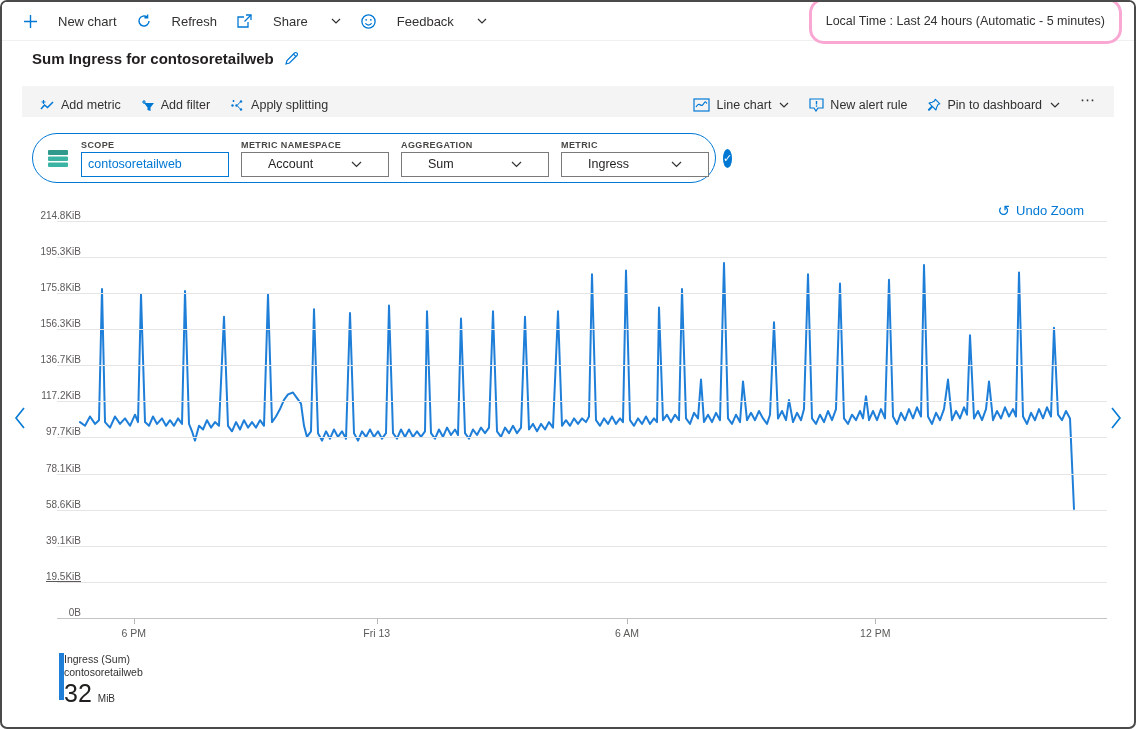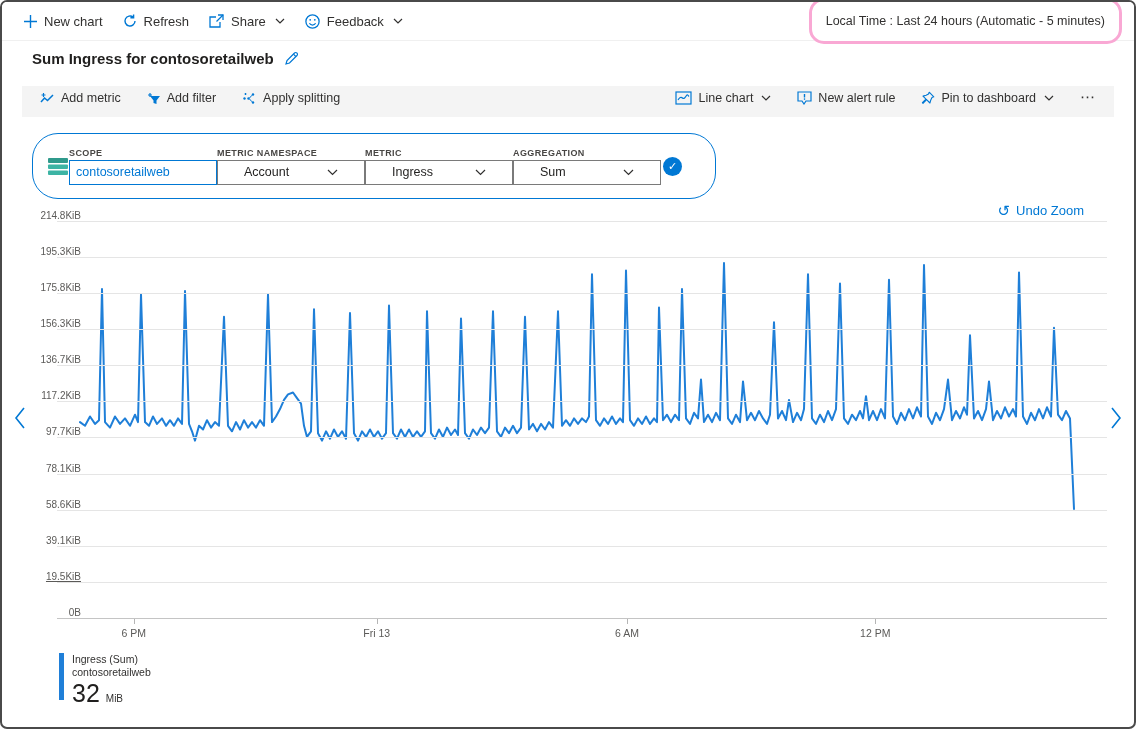--- a/index.html
+++ b/index.html
@@ -15,21 +15,21 @@
     border:2px solid #4a4a4a; border-radius:7px;
     background:#fff; overflow:hidden;
   }
   
   .topbar {
     position:absolute; top:0; left:0; right:0; height:39px;
     display:flex; align-items:center; padding:0 12px;
     border-bottom:1px solid #f0f0f0; background:#fff;
   }
   .tb-btn {
-    display:flex; align-items:center; gap:7px;
+    display:flex; align-items:center; gap:21px;
     font-size:13px; color:#323130; padding:6px 10px; cursor:pointer;
     white-space:nowrap;
   }
   .blue { color:#0078d4; }
   .icon { display:inline-flex; align-items:center; justify-content:center; }
   .chev { margin-left:2px; }
   .spacer { flex:1; }
   .time-pill {
     border:3px solid #f9a8d4; border-radius:15px;
     font-size:12.5px; color:#323130; padding:13px 14px;
@@ -37,33 +37,33 @@
   }
   
   .title-row {
     position:absolute; top:48px; left:30px;
     display:flex; align-items:center; gap:10px;
   }
   .chart-title { font-size:15px; font-weight:700; color:#201f1e; }
   
   .chart-toolbar {
     position:absolute; top:84px; left:20px; right:20px; height:31px;
-    background:#f4f4f4; display:flex; align-items:flex-start; padding:0 8px;gap:6px;
+    background:#f4f4f4; display:flex; align-items:flex-end; padding:0 8px;
   }
   .ct-btn {
     display:flex; align-items:center; gap:6px;
     font-size:12.5px; color:#323130; padding:5px 10px; cursor:pointer;
     white-space:nowrap;
   }
   .ellipsis-btn { font-size:15px; letter-spacing:1px; padding:2px 10px 8px; color:#323130; cursor:pointer; }
   
   .scope-pill {
-    position:absolute; top:131px; left:30px; width:684px; height:66px;
+    position:absolute; top:131px; left:30px; width:684px; height:50px;
     border:1.5px solid #0078d4; border-radius:26px;
-    display:flex; align-items:center; gap:0; padding:0 10px 0 14px;
+    display:flex; align-items:center; gap:12px; padding:0 10px 0 14px;
     background:#fff;
   }
   .field { display:flex; flex-direction:column; gap:2px; }
   .field-label {
     font-size:9px; font-weight:700; letter-spacing:.4px;
     color:#484644; text-transform:uppercase;
   }
   .scope-input {
     width:148px; height:25px; border:1px solid #0078d4;
     color:#0078d4; font-size:12.5px; padding:0 6px;
@@ -99,21 +99,21 @@
   .plot-svg { position:absolute; left:30px; top:5px; cursor:crosshair; }
   .pan-chevron {
     position:absolute; top:403px; color:#0078d4; cursor:pointer;
     width:20px; height:26px; display:flex; align-items:center; justify-content:center;
   }
   .pan-left { left:8px; }
   .pan-right { right:8px; }
   
   .legend {
     position:absolute; left:57px; top:651px;
-    display:flex; gap:8px; cursor:pointer;
+    display:flex; gap:0; cursor:pointer;
   }
   .legend-bar { width:5px; height:47px; background:#1f7fd8; }
   .legend-text { display:flex; flex-direction:column; }
   .legend-line { font-size:10.5px; color:#323130; line-height:13px; }
   .legend-value { font-size:25px; color:#201f1e; line-height:26px; margin-top:1px; }
   .legend-unit { font-size:10px; color:#323130; margin-left:6px; }
   svg { display:block; }
 </style>
 </head>
 <body>
@@ -273,34 +273,34 @@
       <div class="dropdown">
         <span>Account</span>
         <span class="icon">
           <svg width="11" height="7" viewBox="0 0 11 7">
               <path d="M1 1l4.5 4.5L10 1" fill="none" stroke="#323130" stroke-width="1.2"></path>
             </svg>
         </span>
       </div>
     </div>
     <div class="field">
-      <span class="field-label">METRIC</span>
+      <span class="field-label">AGGREGATION</span>
       <div class="dropdown">
-        <span>Ingress</span>
+        <span>Sum</span>
         <span class="icon">
           <svg width="11" height="7" viewBox="0 0 11 7">
               <path d="M1 1l4.5 4.5L10 1" fill="none" stroke="#323130" stroke-width="1.2"></path>
             </svg>
         </span>
       </div>
     </div>
     <div class="field">
-      <span class="field-label">AGGREGATION</span>
+      <span class="field-label">METRIC</span>
       <div class="dropdown">
-        <span>Sum</span>
+        <span>Ingress</span>
         <span class="icon">
           <svg width="11" height="7" viewBox="0 0 11 7">
               <path d="M1 1l4.5 4.5L10 1" fill="none" stroke="#323130" stroke-width="1.2"></path>
             </svg>
         </span>
       </div>
     </div>
     <div class="check-circle">
       <span>✓</span>
     </div>

